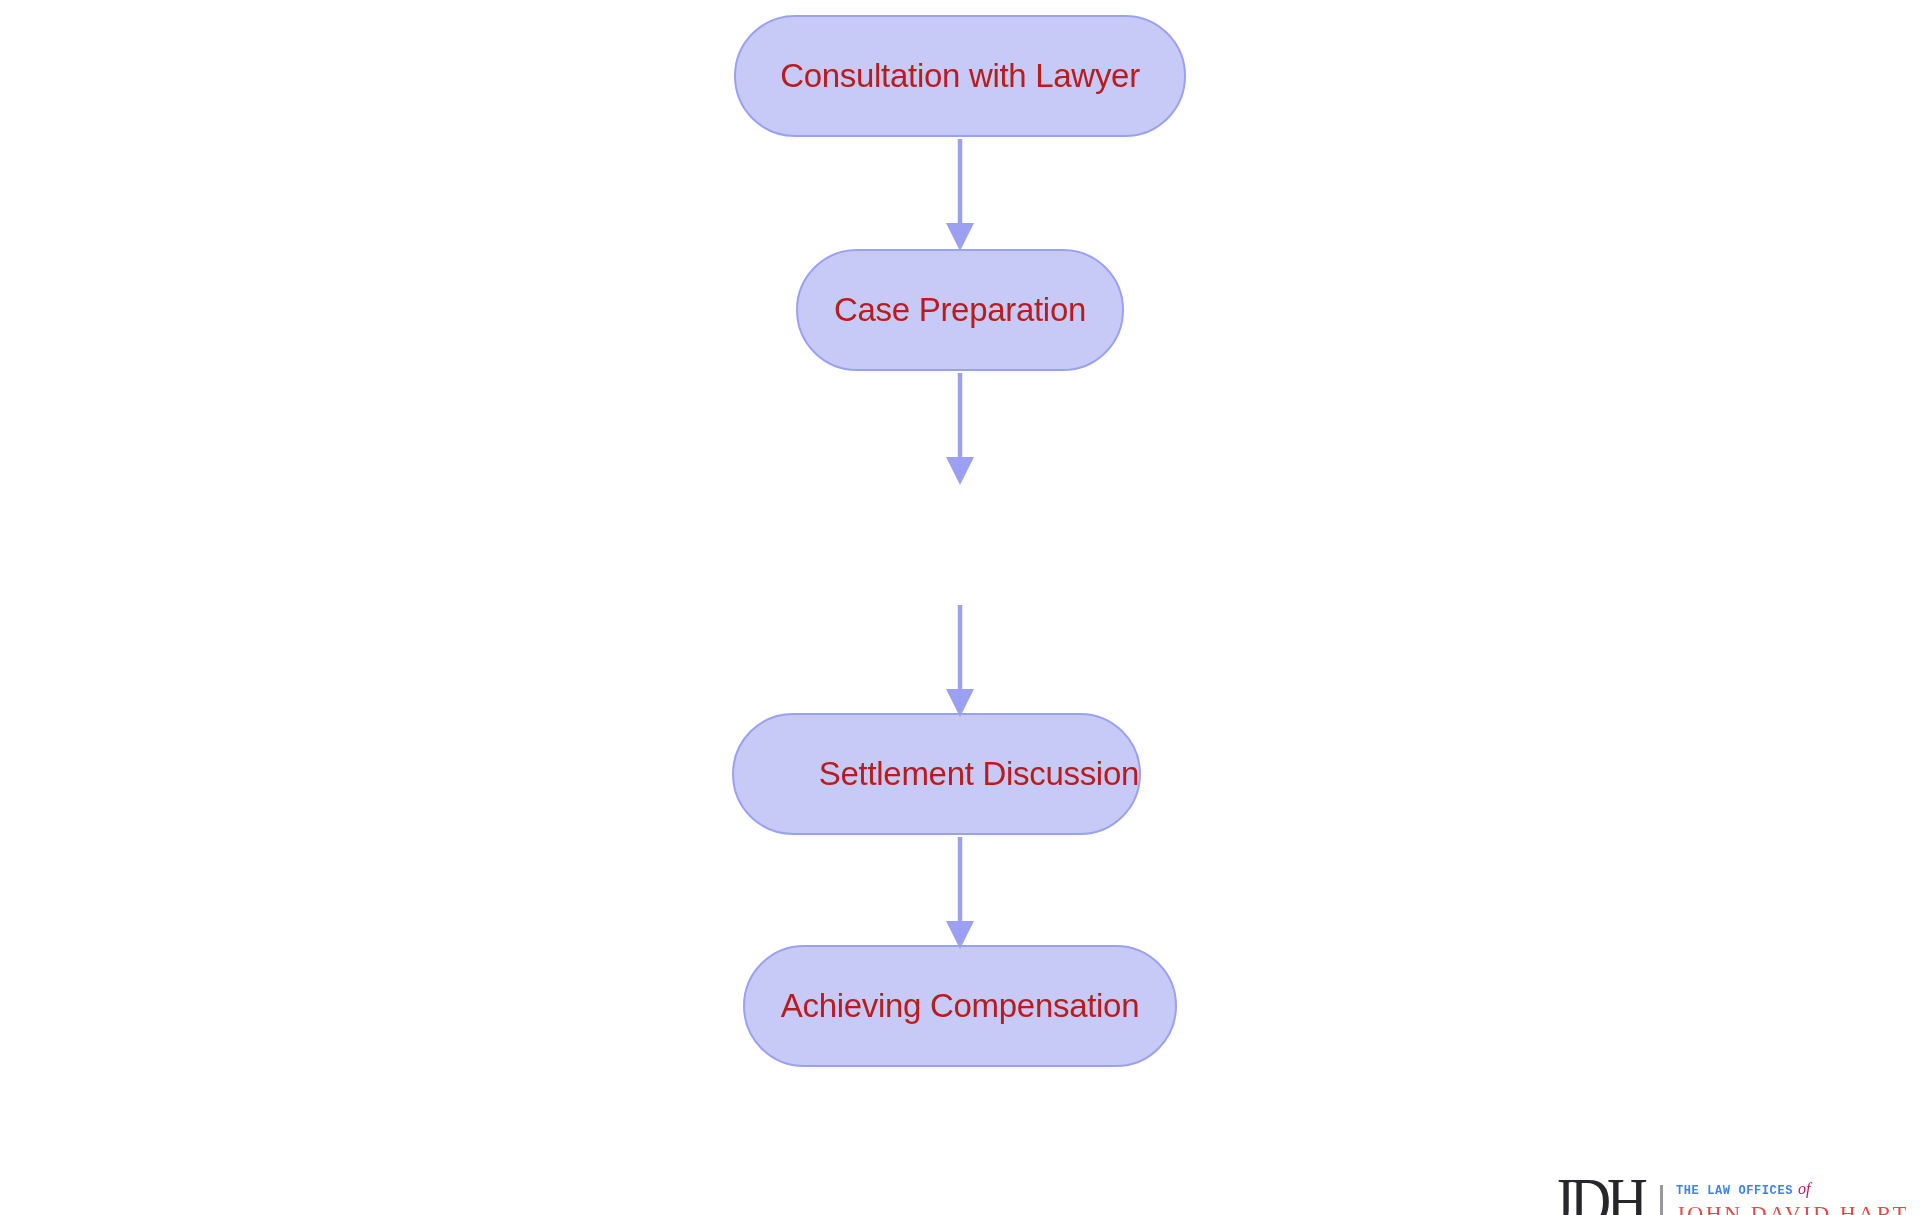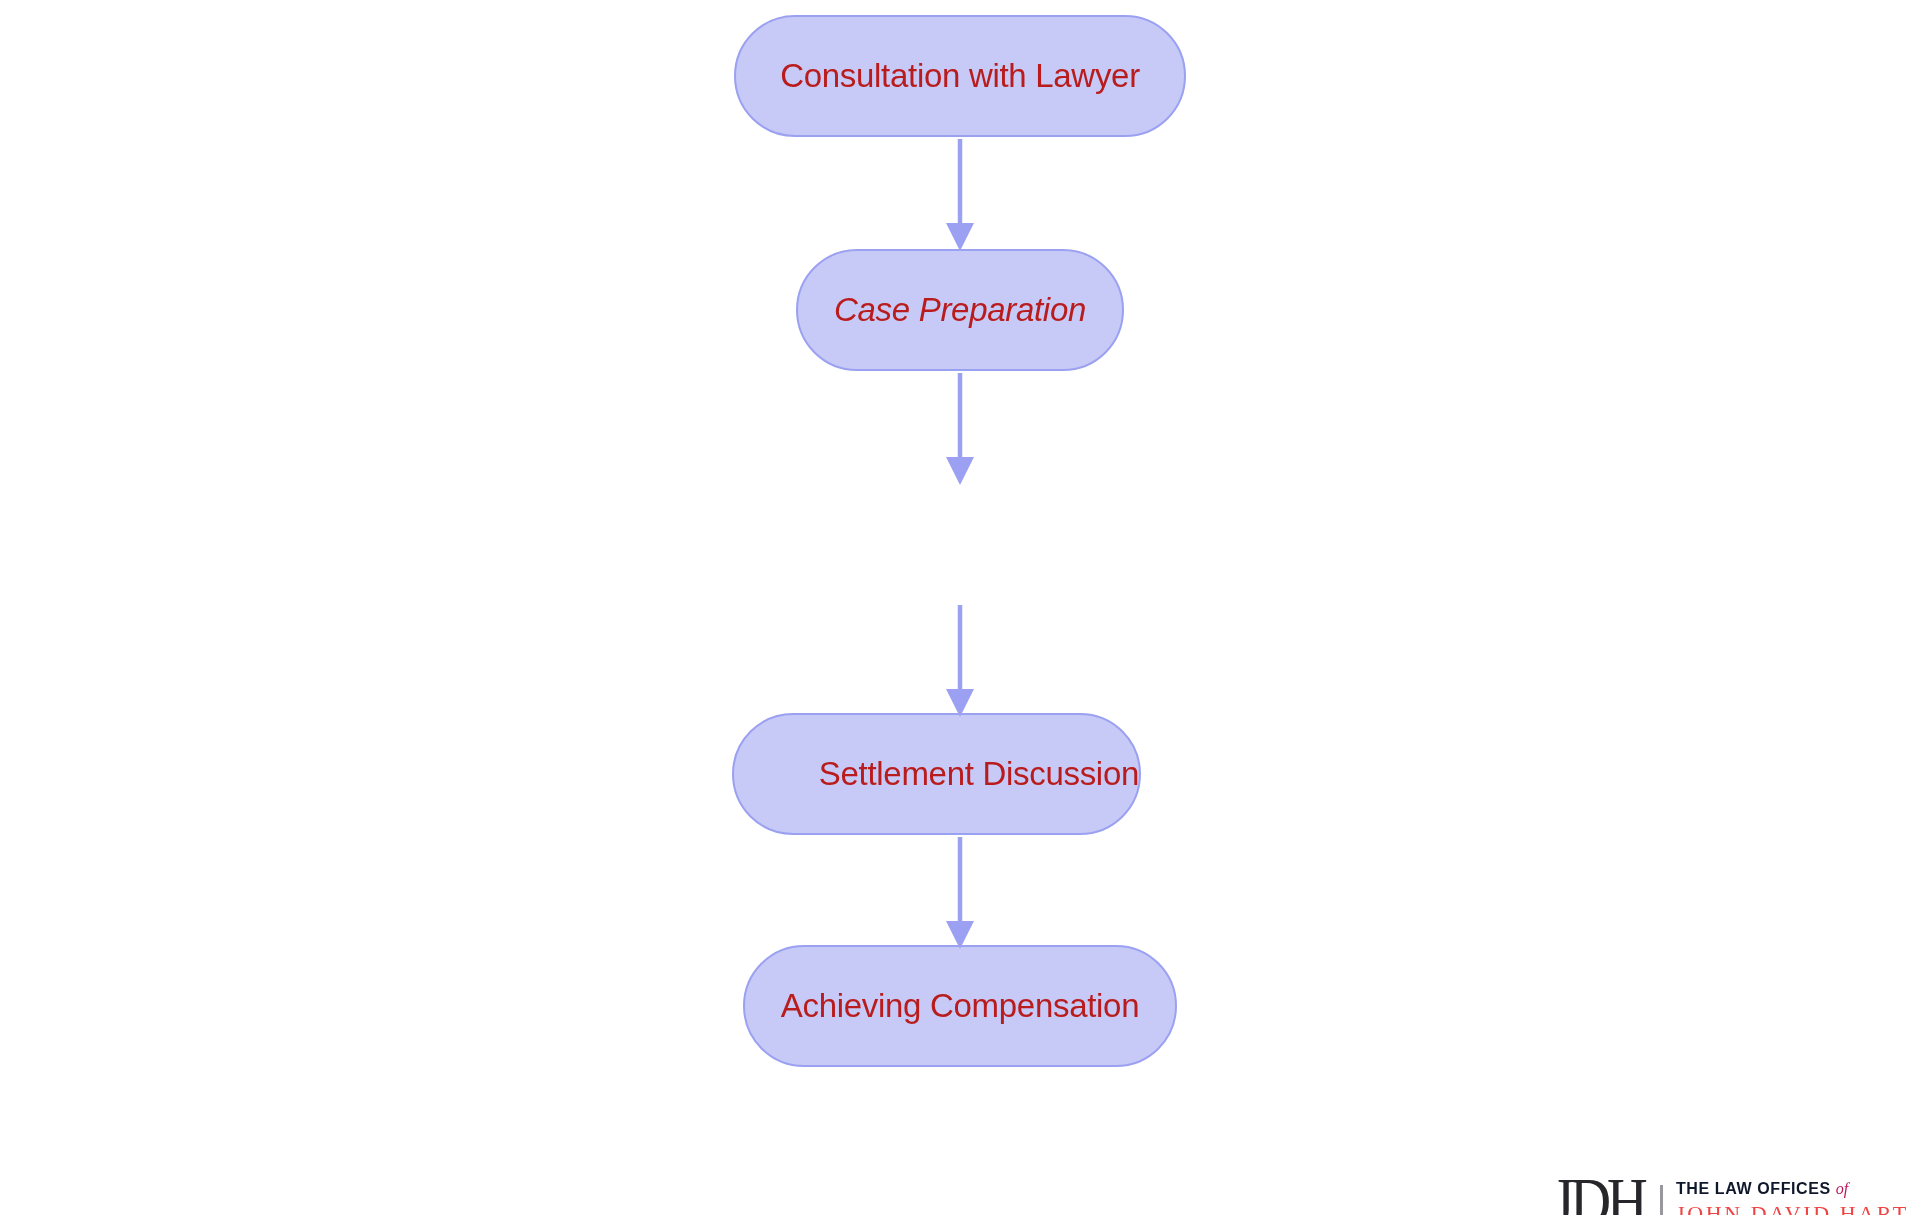--- a/index.html
+++ b/index.html
@@ -66,25 +66,25 @@
     position: absolute;
     left: 124px;
     top: 12px;
   }
   .logo-tagline {
     display: flex;
     align-items: baseline;
     gap: 5px;
   }
   .logo-tagline .caps {
-    font-family: Liberation Sans, sans-serif;
+    font-family: Liberation Mono, monospace;
     font-weight: bold;
-    font-size: 16px;
+    font-size: 12px;
     letter-spacing: 0.6px;
-    color: #0f172a;
+    color: #3b82f6;
   }
   .logo-tagline .of {
     font-family: "Liberation Serif", serif;
     font-style: italic;
     font-size: 16px;
     color: #be185d;
   }
   .logo-name {
     margin-top: 3px;
     font-family: "Liberation Serif", serif;
@@ -96,21 +96,21 @@
 </style>
 </head>
 <body>
 
 <div class="canvas">
 
   <div class="flow-node" style="left:734px; top:15px;  width:452px;">
     <span>Consultation with Lawyer</span>
   </div>
 
-  <div class="flow-node" style="left:796px; top:249px; width:328px;font-style:italic;">
+  <div class="flow-node" style="left:796px; top:249px; width:328px;">
     <span>Case Preparation</span>
   </div>
 
 
   <div class="flow-node" style="left:732px; top:713px; width:409px;justify-content:flex-end;">
     <span>Settlement Discussion</span>
   </div>
 
   <div class="flow-node" style="left:743px; top:945px; width:434px;">
     <span>Achieving Compensation</span>

